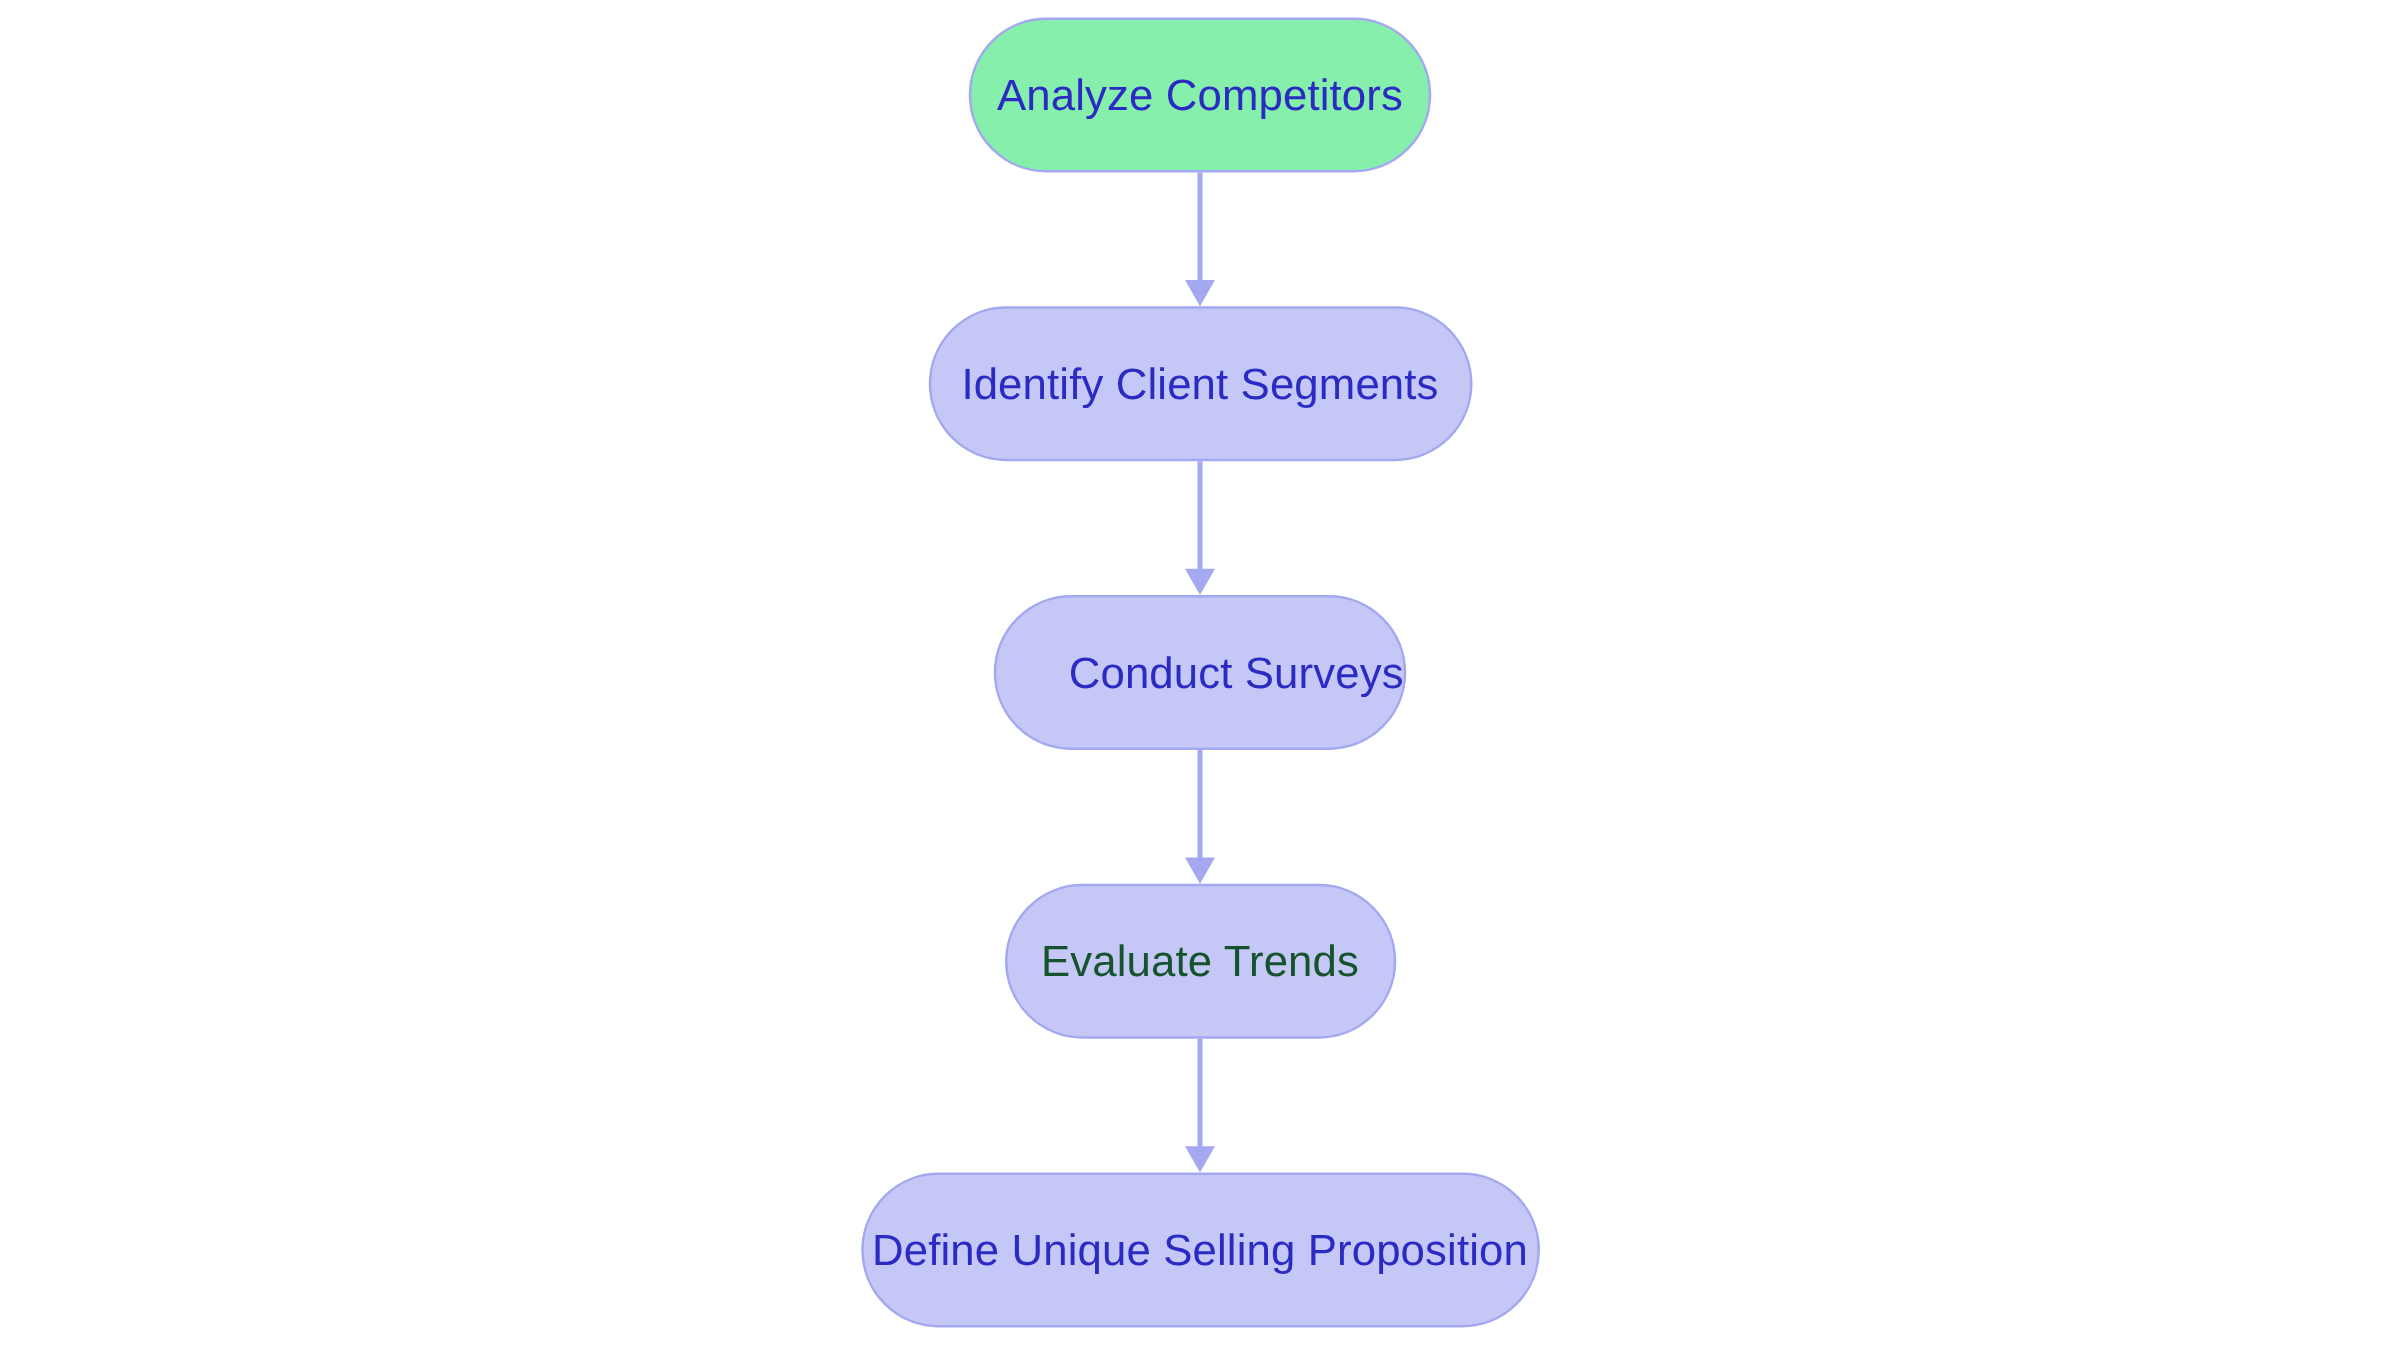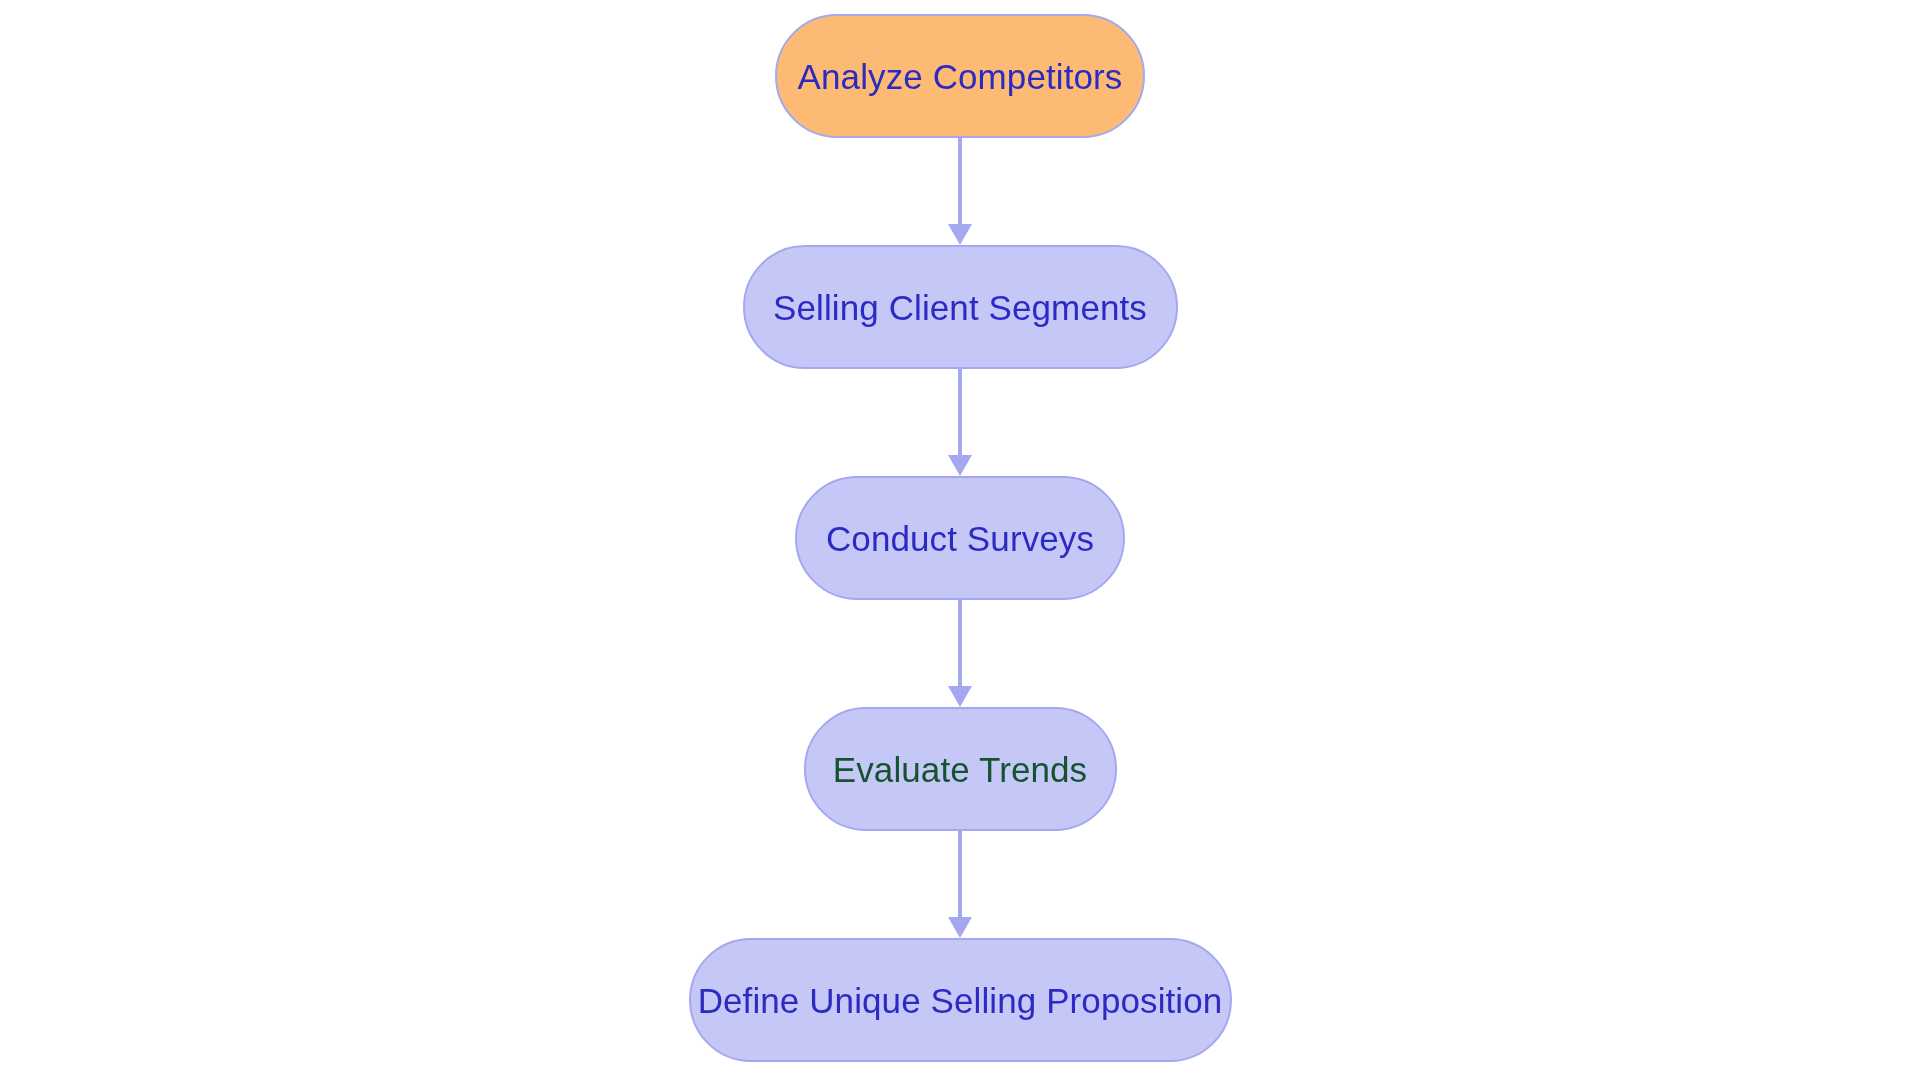--- a/index.html
+++ b/index.html
@@ -93,39 +93,39 @@
   .node.n2 { width: 330px; }
   .node.n3 { width: 313px; }
   .node.n4 { width: 543px; text-align: right; }
 </style>
 </head>
 <body>
 
 <div id="flowchart" style="background: rgb(255, 255, 255);">
   <div class="flow-column">
 
-    <div class="node n0" style="background: #fdba74; border-color: rgb(163, 168, 240);">
+    <div class="node n0" style="background: #86efac; border-color: rgb(163, 168, 240);">
       <span class="node-label" style="color: rgb(43, 43, 196);">Analyze Competitors</span>
     </div>
 
     <div class="connector">
       <div class="connector-line" style="background: rgb(163, 168, 240);"></div>
       <div class="connector-head" style="border-top-color: rgb(163, 168, 240);"></div>
     </div>
 
     <div class="node n1" style="background: rgb(197, 200, 247); border-color: rgb(163, 168, 240);">
-      <span class="node-label" style="color: rgb(43, 43, 196);">Selling Client Segments</span>
+      <span class="node-label" style="color: rgb(43, 43, 196);">Identify Client Segments</span>
     </div>
 
     <div class="connector">
       <div class="connector-line" style="background: rgb(163, 168, 240);"></div>
       <div class="connector-head" style="border-top-color: rgb(163, 168, 240);"></div>
     </div>
 
-    <div class="node n2" style="background: rgb(197, 200, 247); border-color: rgb(163, 168, 240);">
+    <div class="node n2" style="background: rgb(197, 200, 247); border-color: rgb(163, 168, 240); justify-content: flex-end;">
       <span class="node-label" style="color: rgb(43, 43, 196);">Conduct Surveys</span>
     </div>
 
     <div class="connector">
       <div class="connector-line" style="background: rgb(163, 168, 240);"></div>
       <div class="connector-head" style="border-top-color: rgb(163, 168, 240);"></div>
     </div>
 
     <div class="node n3" style="background: rgb(197, 200, 247); border-color: rgb(163, 168, 240);">
       <span class="node-label" style="color: #14532d;">Evaluate Trends</span>

